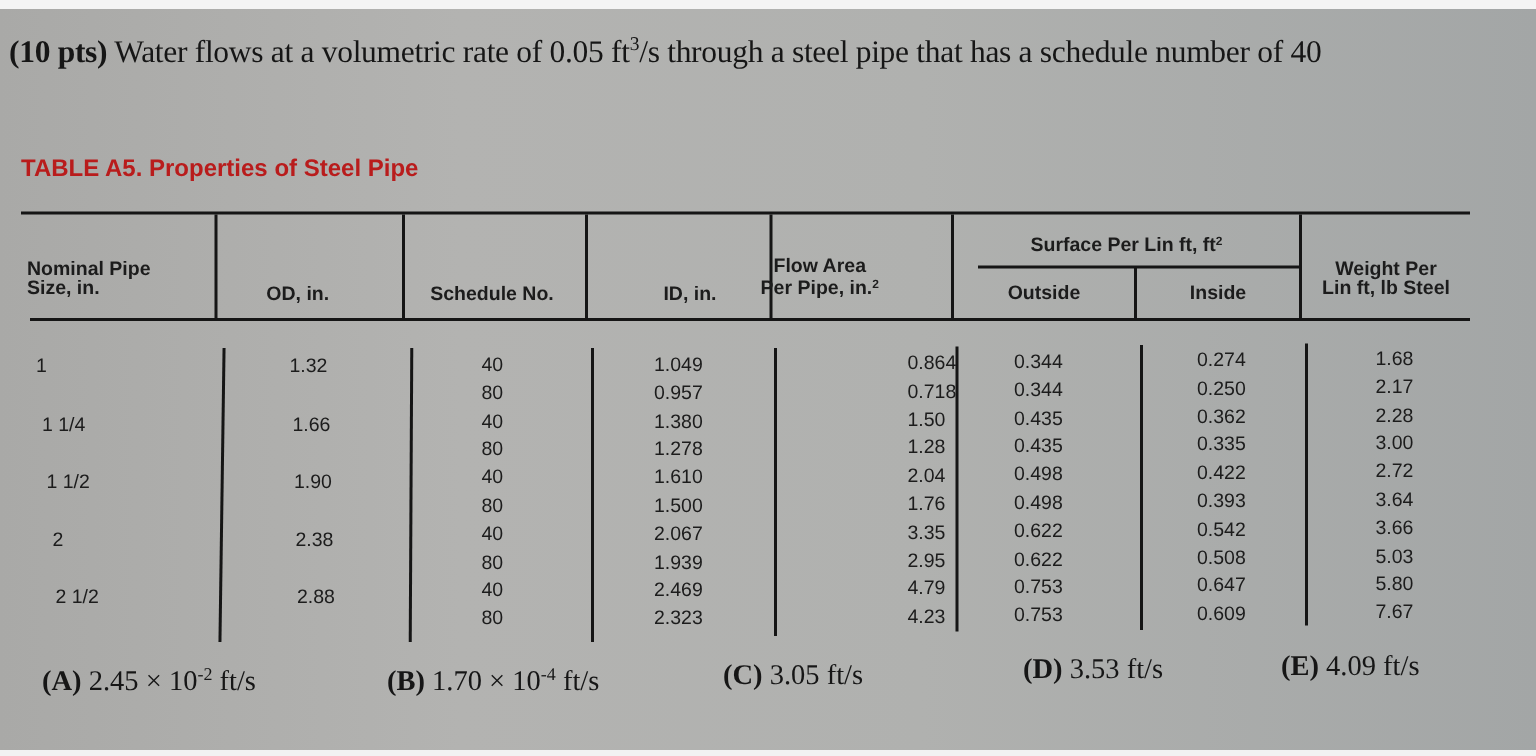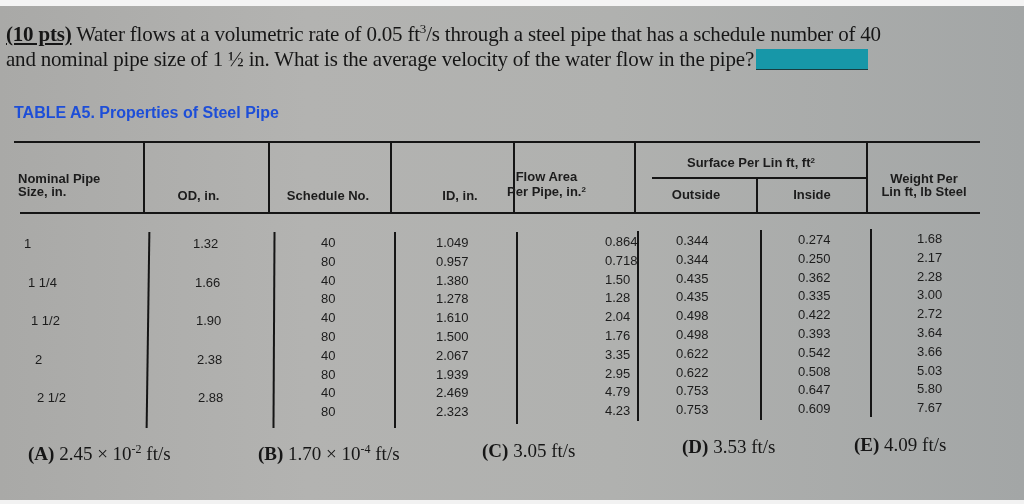--- a/index.html
+++ b/index.html
@@ -8,28 +8,28 @@
     background: linear-gradient(90deg, #a9a9a7 0%, #b3b3b1 30%, #b0b1af 60%, #a3a6a6 100%);
     color: #1a1a1a;
   }
   .top-white { position: absolute; left: 0; top: 0; width: 1024px; height: 6px; background: #f4f4f4; }
   .bottom-white { position: absolute; left: 0; bottom: 0; width: 1024px; height: 4px; background: #f2f2f2; }
   .question {
     position: absolute; left: 6px; top: 16px; width: 1010px;
     font-family: "Liberation Serif", serif; font-size: 21px; line-height: 25px; color: #161616;
     letter-spacing: -0.2px;
   }
-  .question b { font-weight: bold; text-decoration: underline; }
+  .question b { font-weight: bold; }
   .answer-box {
     display: inline-block; width: 112px; height: 20px; background: #1797a8;
     border-bottom: 1px solid #1a3c40; vertical-align: -4px; margin-left: 2px;
   }
   .table-title {
     position: absolute; left: 14px; top: 104px;
-    font-family: "Liberation Sans", sans-serif; font-weight: bold; font-size: 16px; color: #1d4ed8;
+    font-family: "Liberation Sans", sans-serif; font-weight: bold; font-size: 16px; color: #b91c1c;
   }
   .rule { position: absolute; background: #151515; }
   .vline { position: absolute; width: 2px; background: #151515; }
   .hdr {
     position: absolute; font-family: "Liberation Sans", sans-serif; font-weight: bold;
     font-size: 13px; line-height: 13px; color: #1c1c1c; text-align: center;
   }
   .hdr sup { font-size: 8px; vertical-align: 4px; }
   .col {
     position: absolute; font-family: "Liberation Sans", sans-serif; font-size: 13px;
@@ -43,21 +43,20 @@
   .choice b { font-weight: bold; }
   .choice sup { font-size: 12px; vertical-align: 7px; }
 </style>
 </head>
 <body>
 
 <div class="top-white"></div>
 
 <div class="question">
   <div><b>(10 pts)</b> <span>Water flows at a volumetric rate of 0.05 ft</span><sup style="font-size:13px">3</sup><span>/s through a steel pipe that has a schedule number of 40</span></div>
-  <div><span>and nominal pipe size of 1 ½ in.  What is the average velocity of the water flow in the pipe?</span><span class="answer-box"></span></div>
 </div>
 
 <div class="table-title">TABLE A5.  Properties of Steel Pipe</div>
 
 <div class="rule" style="left:14px; top:141px; width:966px; height:2px;"></div>
 <div class="rule" style="left:20px; top:212px; width:960px; height:2px;"></div>
 <div class="rule" style="left:652px; top:177px; width:216px; height:2px;"></div>
 
 <div class="vline" style="left:143px; top:143px; height:70px;"></div>
 <div class="vline" style="left:268px; top:143px; height:70px;"></div>

